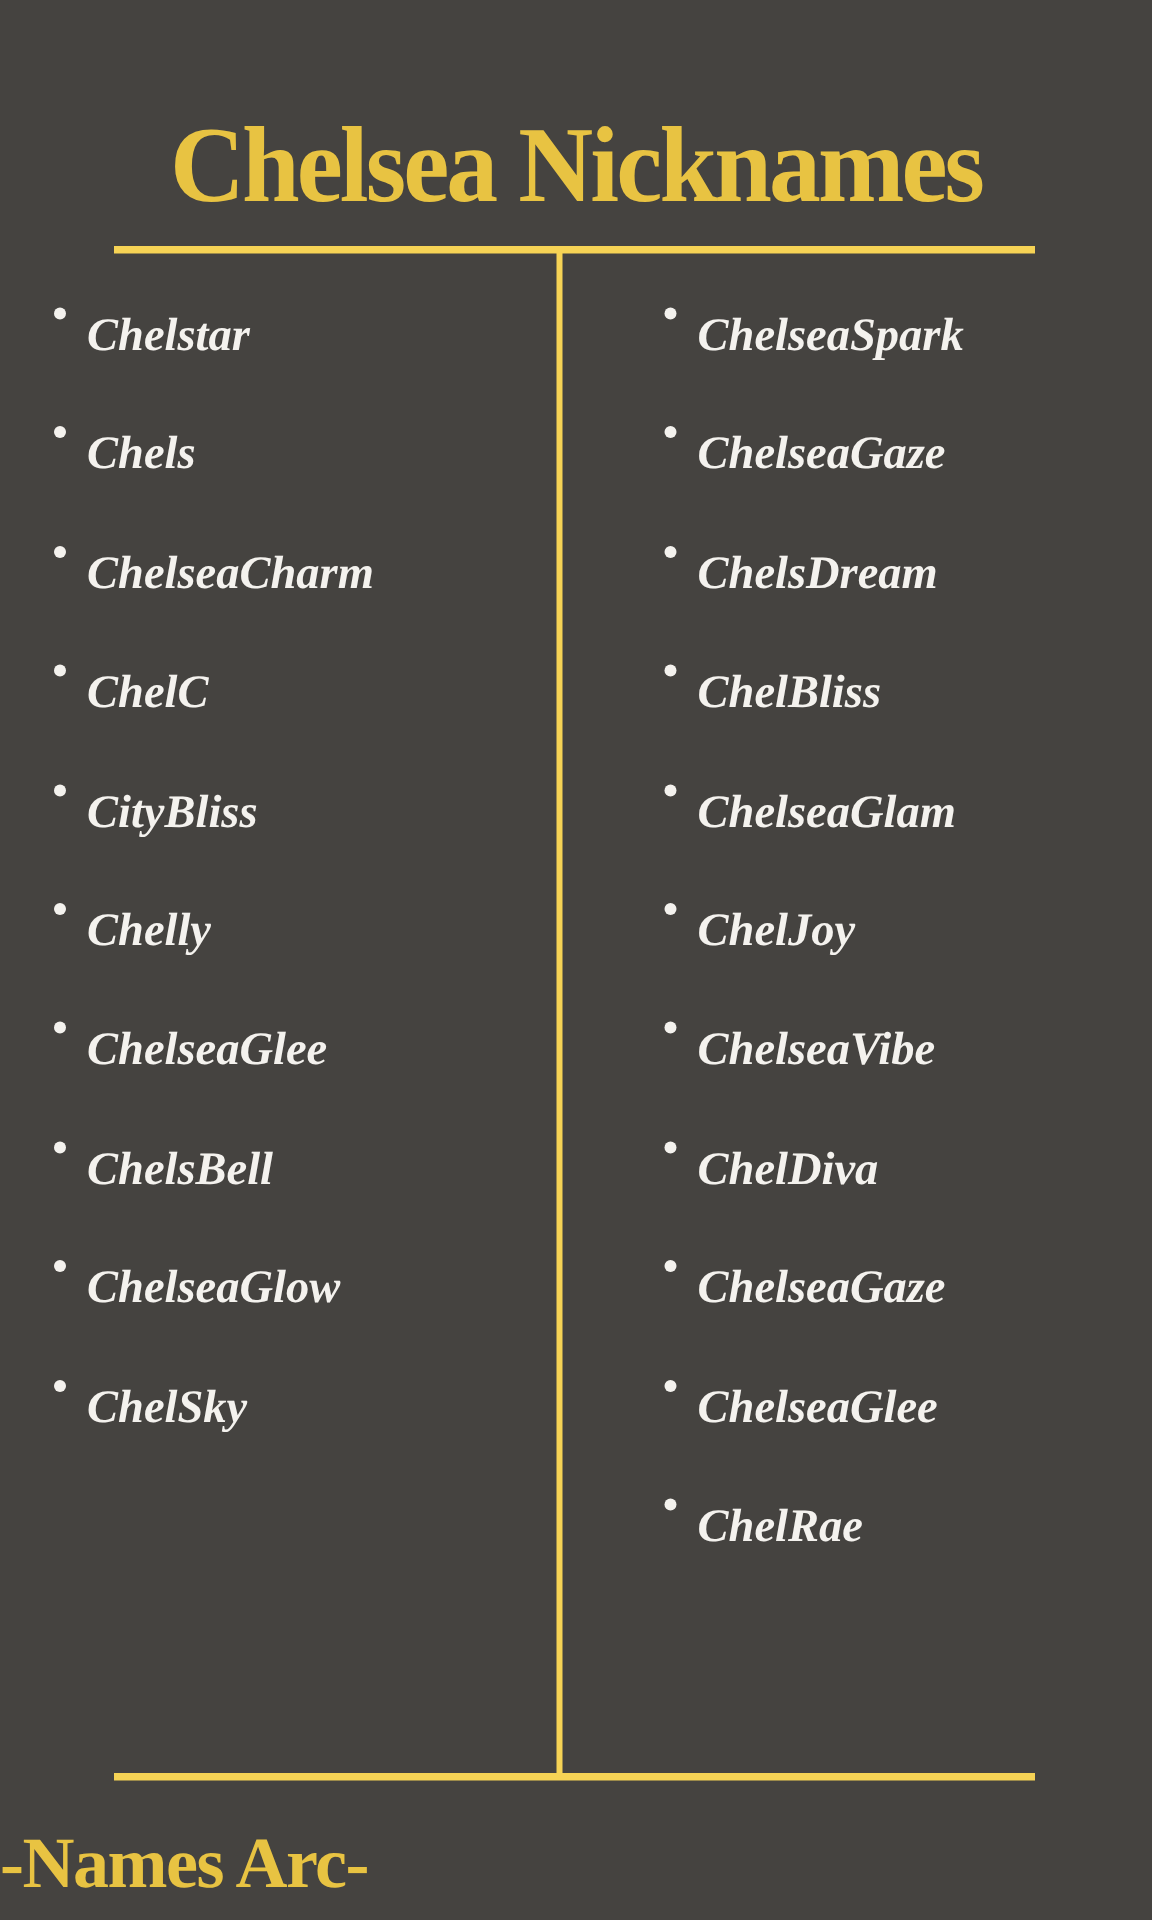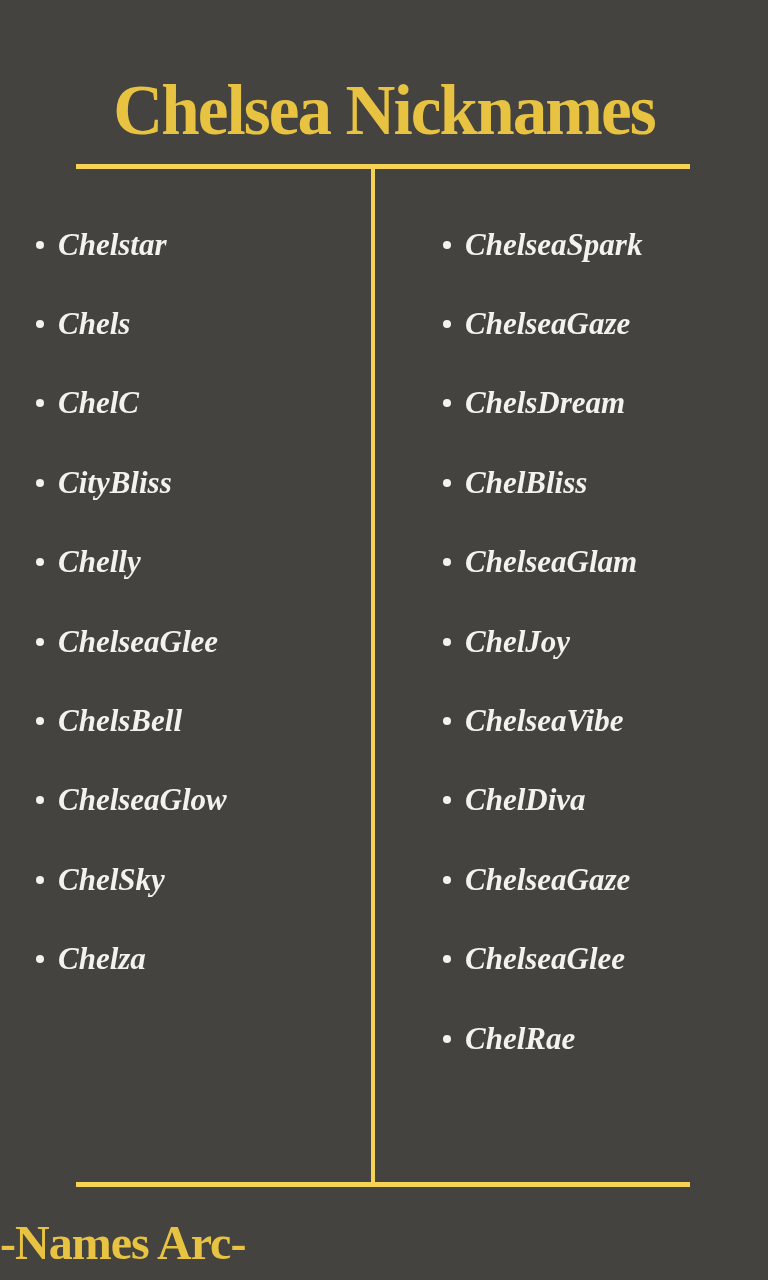--- a/index.html
+++ b/index.html
@@ -63,21 +63,20 @@
   .column {
     position: absolute;
     top: 193px;
     list-style: none;
   }
   .column.left  { left: 36px;  width: 320px; }
   .column.right { left: 443px; width: 300px; }
   .nickname-item {
     height: 79.4px;
     display: flex;
-    align-items: center;
   }
   .bullet {
     width: 8px;
     height: 8px;
     border-radius: 50%;
     background: var(--text-white);
     margin-right: 14px;
     flex: 0 0 auto;
   }
   .nickname-text {
@@ -117,20 +116,24 @@
       <li class="nickname-item">
         <span class="bullet"></span>
         <span class="nickname-text">Chelstar</span>
       </li>
 
       <li class="nickname-item">
         <span class="bullet"></span>
         <span class="nickname-text">Chels</span>
       </li>
 
+      <li class="nickname-item">
+        <span class="bullet"></span>
+        <span class="nickname-text">ChelseaCharm</span>
+      </li>
 
       <li class="nickname-item">
         <span class="bullet"></span>
         <span class="nickname-text">ChelC</span>
       </li>
 
       <li class="nickname-item">
         <span class="bullet"></span>
         <span class="nickname-text">CityBliss</span>
       </li>
@@ -153,24 +156,20 @@
       <li class="nickname-item">
         <span class="bullet"></span>
         <span class="nickname-text">ChelseaGlow</span>
       </li>
 
       <li class="nickname-item">
         <span class="bullet"></span>
         <span class="nickname-text">ChelSky</span>
       </li>
 
-      <li class="nickname-item">
-        <span class="bullet"></span>
-        <span class="nickname-text">Chelza</span>
-      </li>
 
     </ul>
 
   <ul class="column right">
 
       <li class="nickname-item">
         <span class="bullet"></span>
         <span class="nickname-text">ChelseaSpark</span>
       </li>
 

